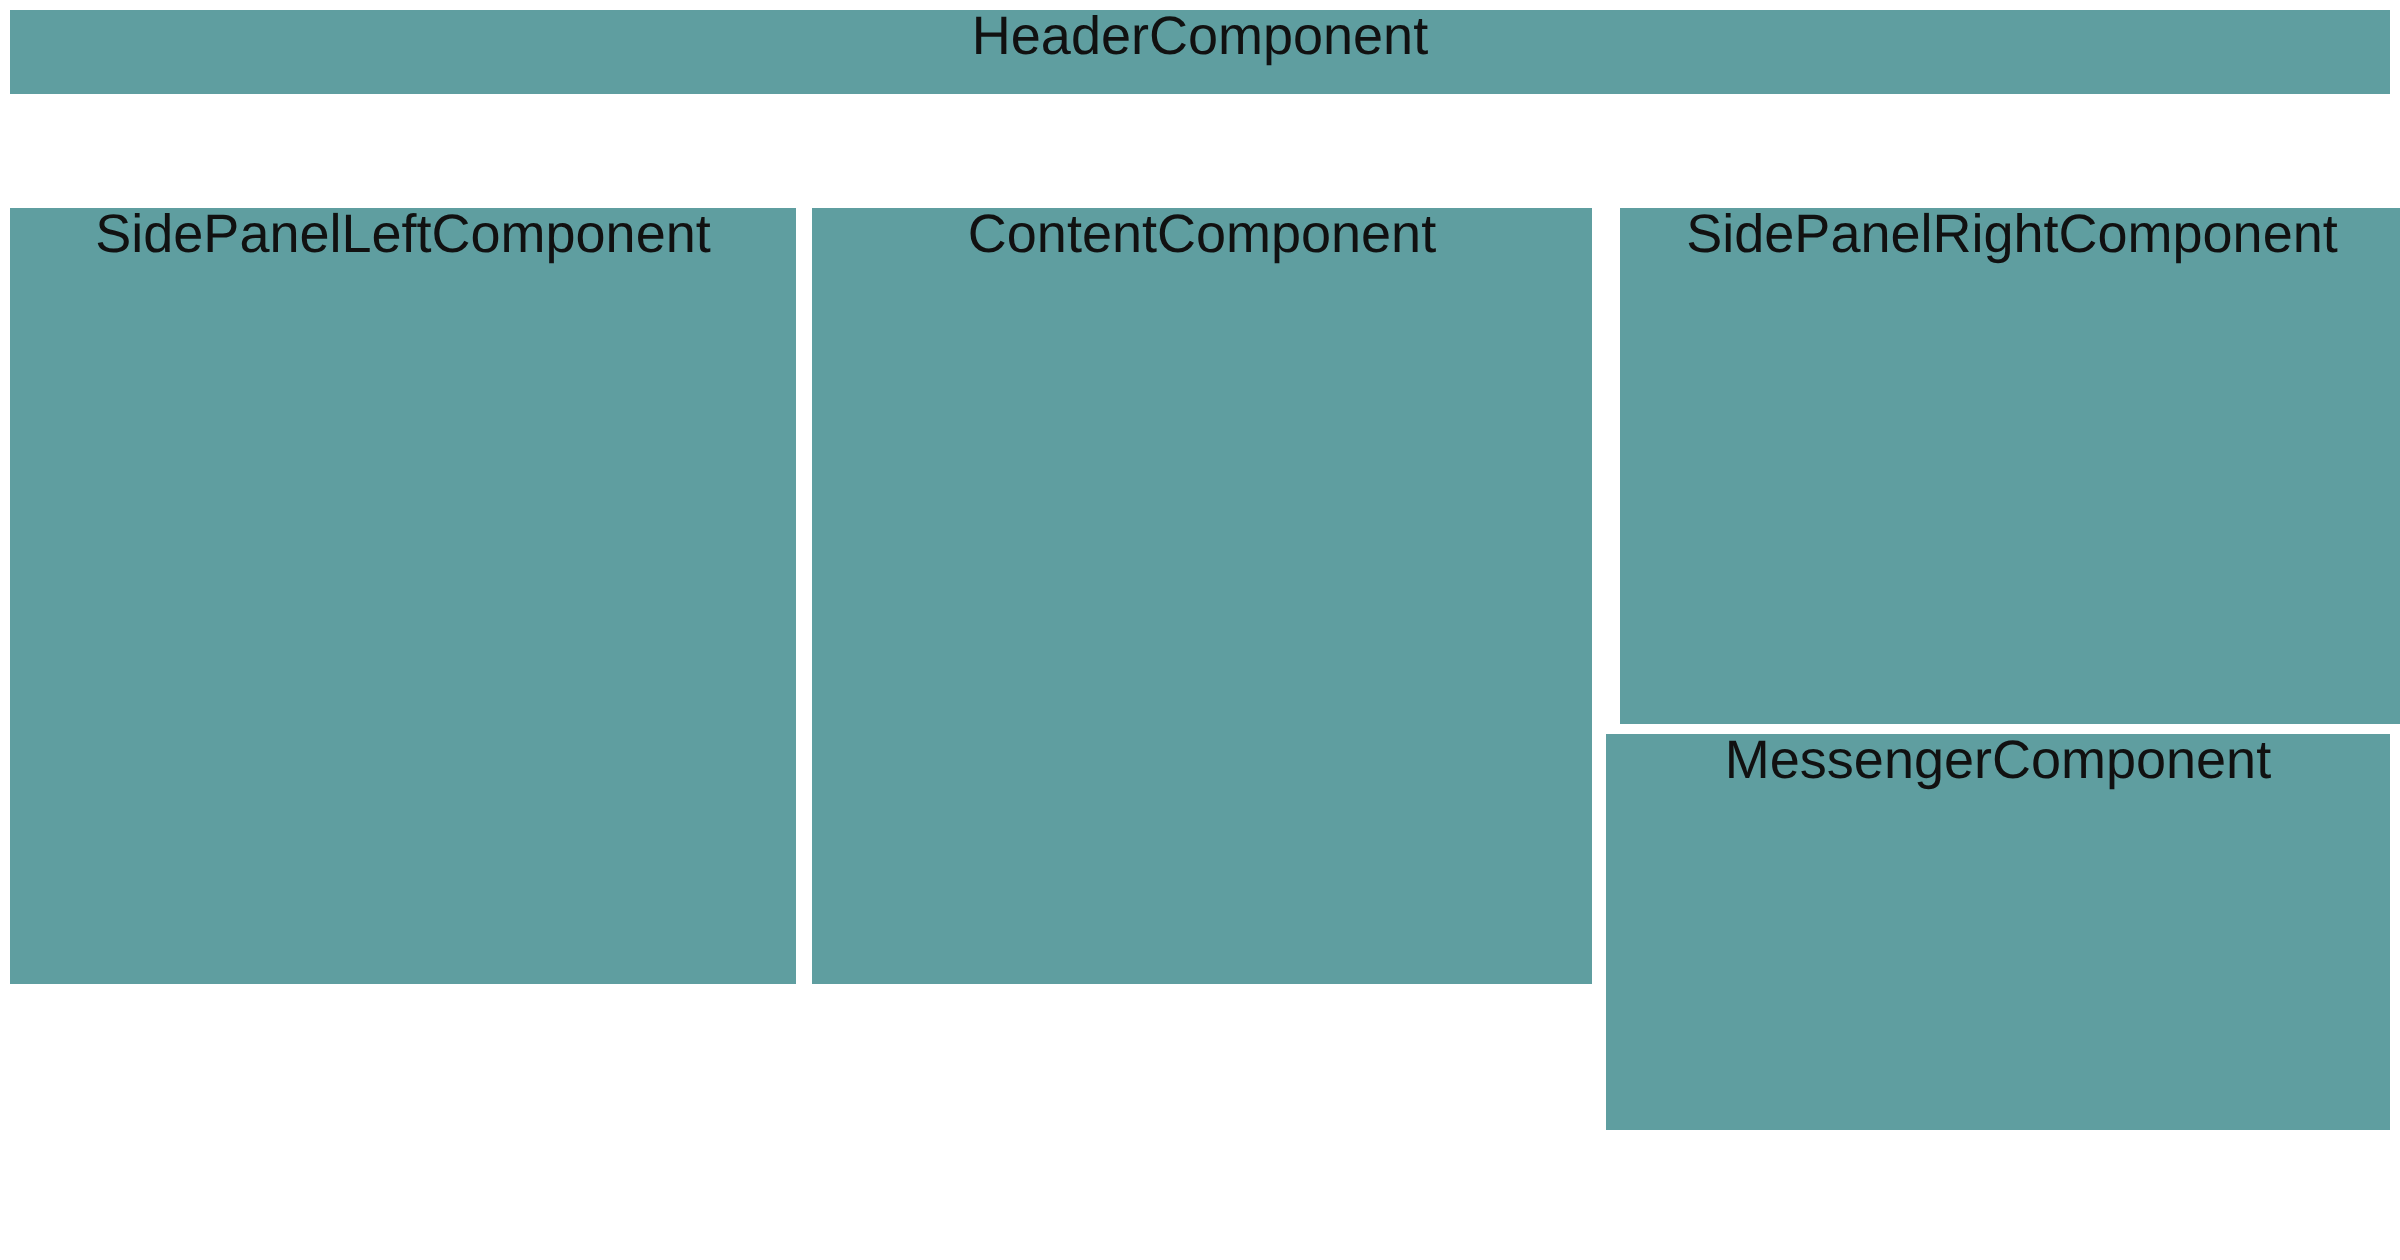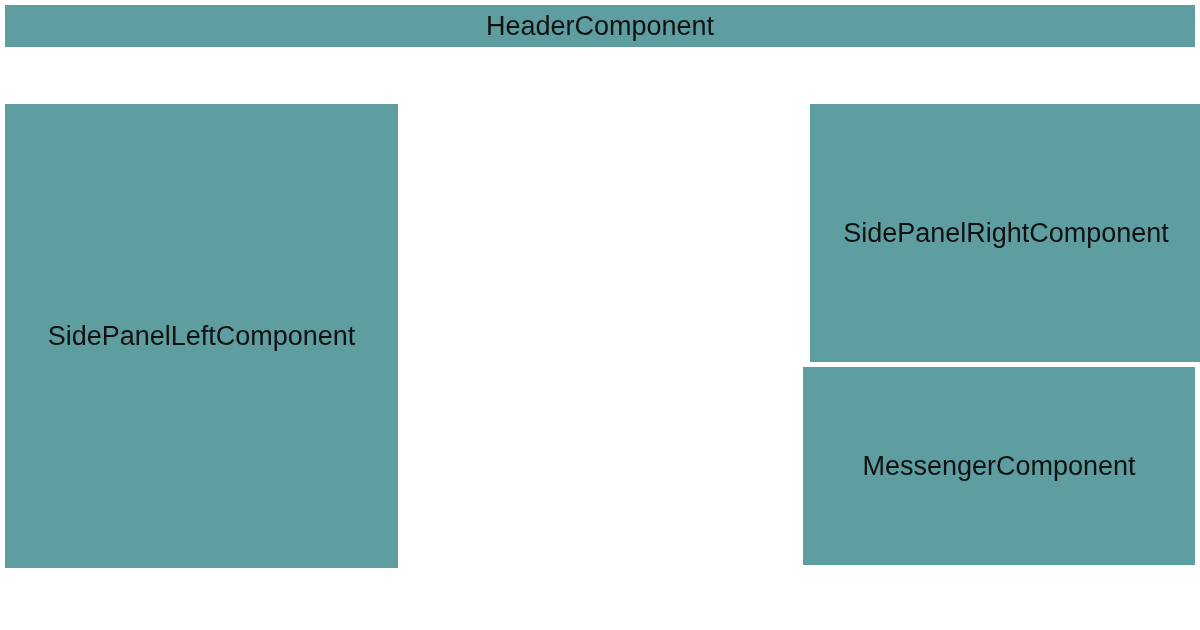--- a/index.html
+++ b/index.html
@@ -14,51 +14,54 @@
     position: relative;
     width: 1200px;
     height: 630px;
     background: var(--bg, #ffffff);
     overflow: hidden;
   }
   .panel {
     position: absolute;
     background: var(--panel, #5f9ea0);
     display: flex;
-    align-items: center;
+    align-items: flex-start;
     justify-content: center;
   }
   .panel-label {
     color: var(--text, #111111);
     font-size: 27px;
     line-height: 1;
     white-space: nowrap;
   }
   .header-bar    { left: 5px;   top: 5px;   width: 1190px; height: 42px;  }
   .menu-bar      { left: 5px;   top: 56px;  width: 1190px; height: 41px;  }
-  .side-left     { left: 5px;   top: 104px; width: 393px;  height: 464px; }
+  .side-left     { left: 5px;   top: 104px; width: 393px;  height: 388px; }
   .content-area  { left: 406px; top: 104px; width: 390px;  height: 388px; }
   .side-right    { left: 810px; top: 104px; width: 392px;  height: 258px; }
   .messenger     { left: 803px; top: 367px; width: 392px;  height: 198px; }
   .status-bar    { left: 5px;   top: 500px; width: 791px;  height: 121px; }
 </style>
 </head>
 <body>
 
 <div class="canvas">
 
   <div class="panel header-bar">
     <span class="panel-label">HeaderComponent</span>
   </div>
 
 
   <div class="panel side-left">
     <span class="panel-label">SidePanelLeftComponent</span>
   </div>
 
+  <div class="panel content-area">
+    <span class="panel-label">ContentComponent</span>
+  </div>
 
   <div class="panel side-right">
     <span class="panel-label">SidePanelRightComponent</span>
   </div>
 
   <div class="panel messenger">
     <span class="panel-label">MessengerComponent</span>
   </div>
 
 

